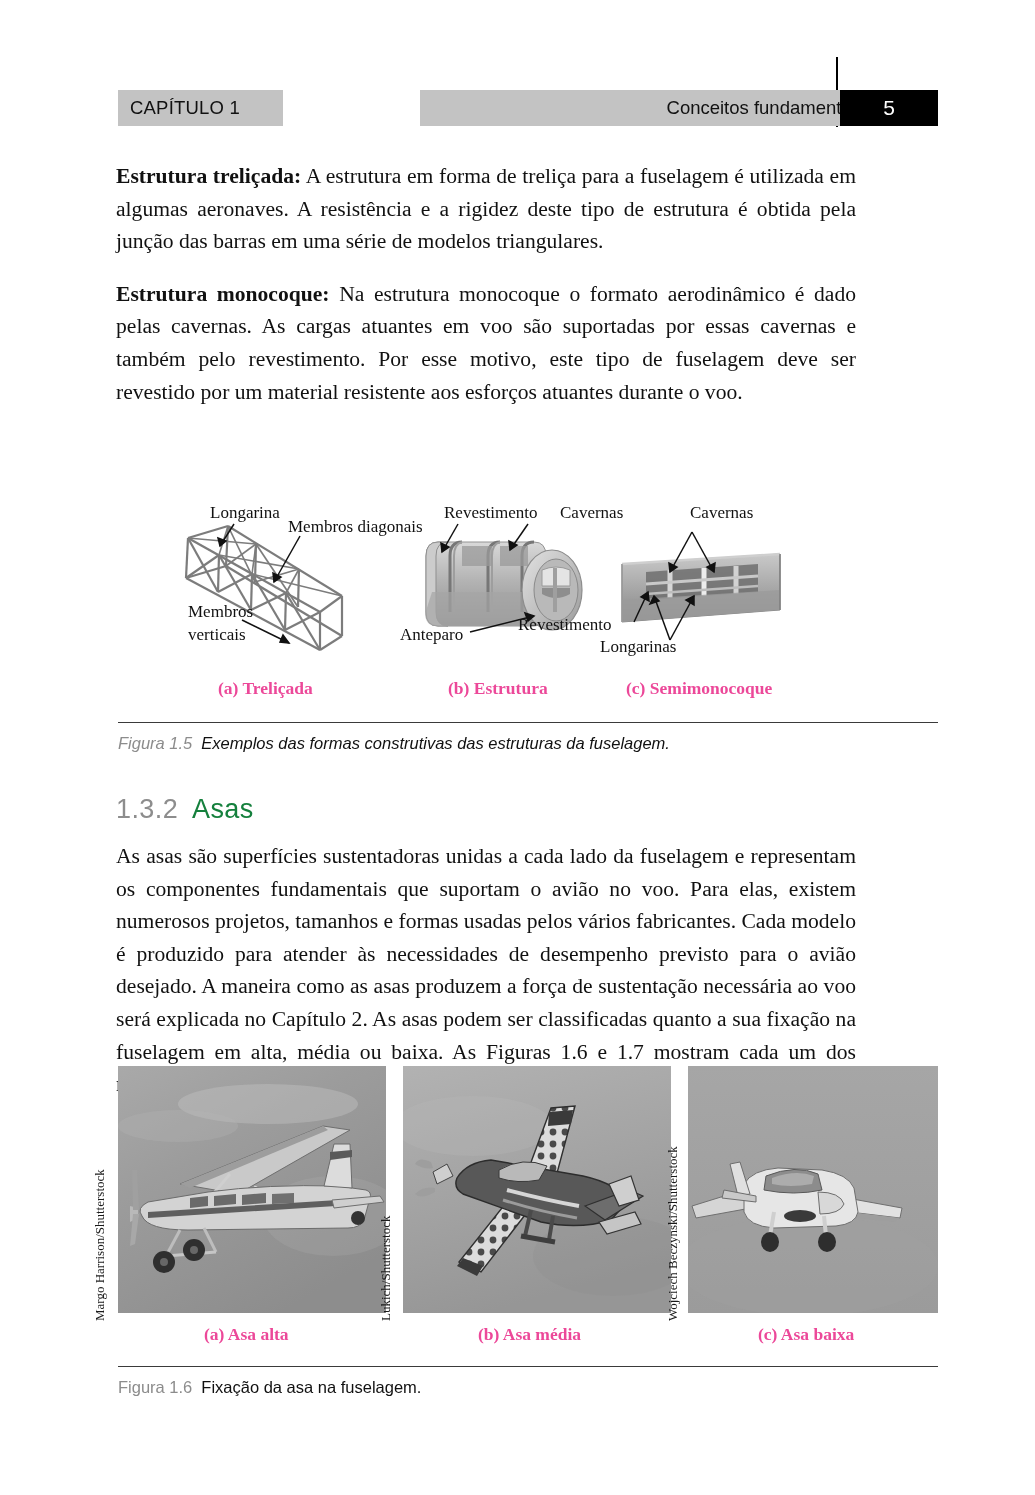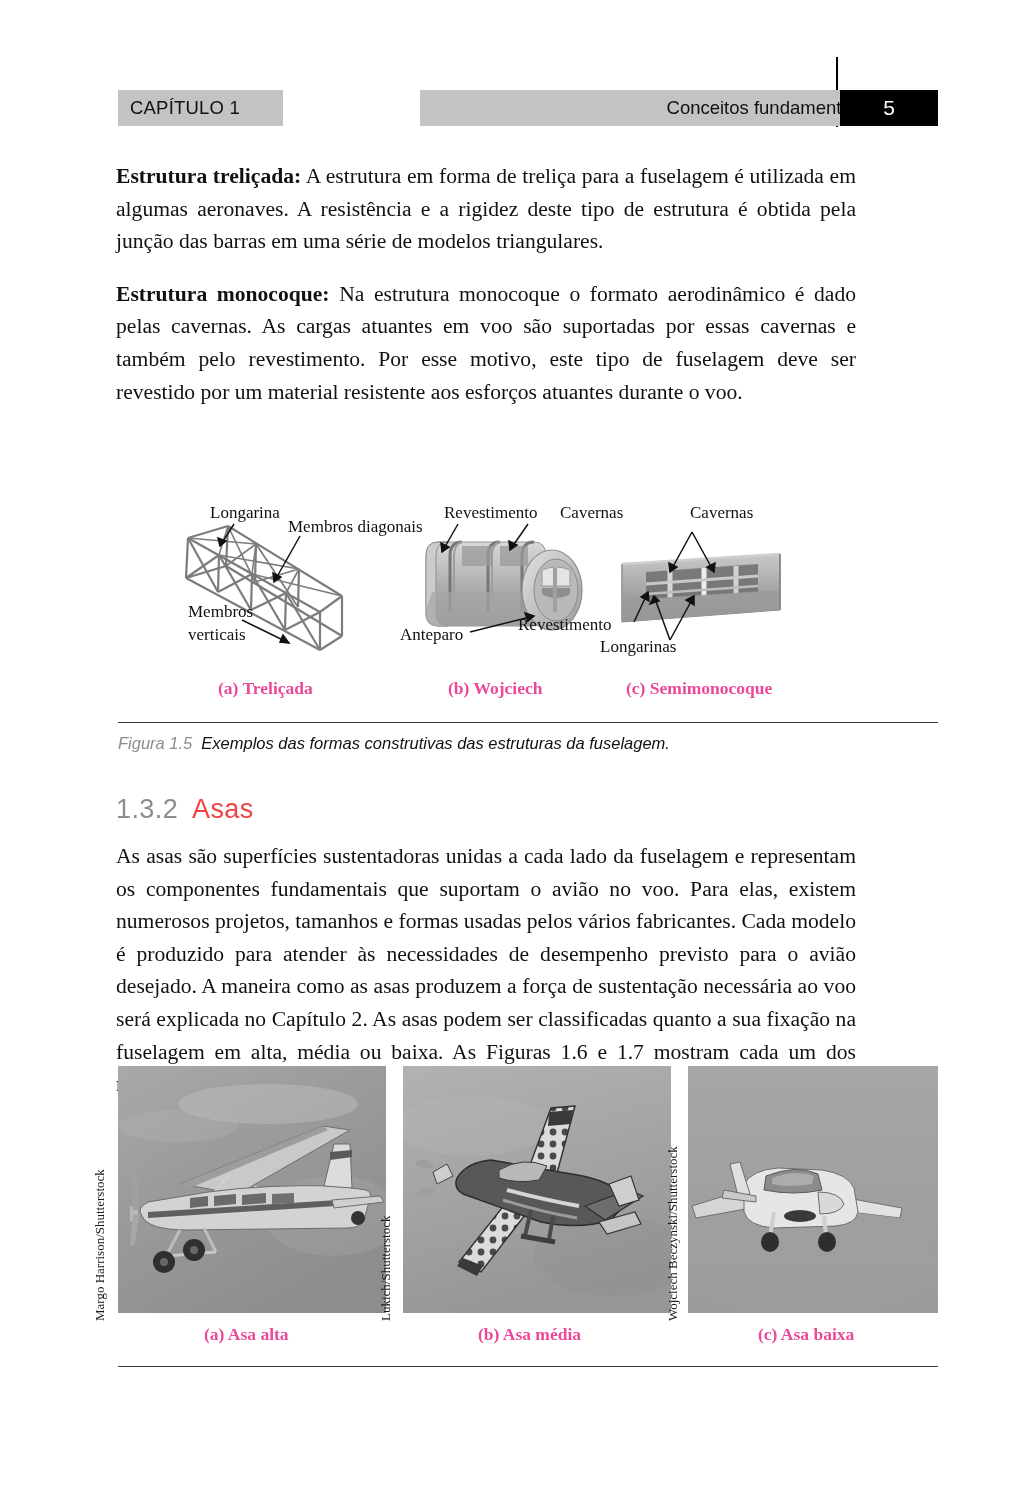--- a/index.html
+++ b/index.html
@@ -171,21 +171,21 @@
   .section-head {
     position: absolute;
     left: 116px;
     top: 794px;
     font-family: "Liberation Sans", sans-serif;
     font-size: 27px;
     font-weight: normal;
     letter-spacing: .4px;
   }
   .section-head .num { color: #8d8d8d; margin-right: 14px; }
-  .section-head .ttl { color: #ef4444; }
+  .section-head .ttl { color: #15803d; }
 
   
   .fig16 {
     position: absolute;
     left: 118px;
     top: 1066px;
     width: 820px;
     height: 247px;
   }
   .photo {
@@ -398,21 +398,21 @@
       <text x="230" y="140" font-size="17">Anteparo</text>
       <text x="520" y="18" font-size="17">Cavernas</text>
       <text x="348" y="130" font-size="17">Revestimento</text>
       <text x="430" y="152" font-size="17">Longarinas</text>
     </g>
   </svg>
 </div>
 
 <div class="subcaps">
   <div class="subcap a">(a) Treliçada</div>
-  <div class="subcap b">(b) Wojciech</div>
+  <div class="subcap b">(b) Estrutura</div>
   <div class="subcap c">(c) Semimonocoque</div>
 </div>
 
 <div class="cap-block" style="top:722px;font-style:italic;">
   <div class="cap-rule"></div>
   <div class="cap-text">
     <span class="cap-label">Figura 1.5</span><span>Exemplos das formas construtivas das estruturas da fuselagem.</span>
   </div>
 </div>
 
@@ -557,13 +557,16 @@
 <div class="credit c3">Wojciech Beczynski/Shutterstock</div>
 
 <div class="subcaps subcaps2">
   <div class="subcap a">(a) Asa alta</div>
   <div class="subcap b">(b) Asa média</div>
   <div class="subcap c">(c) Asa baixa</div>
 </div>
 
 <div class="cap-block" style="top:1366px;">
   <div class="cap-rule"></div>
+  <div class="cap-text">
+    <span class="cap-label">Figura 1.6</span><span>Fixação da asa na fuselagem.</span>
+  </div>
 </div>
 
 </body></html>

